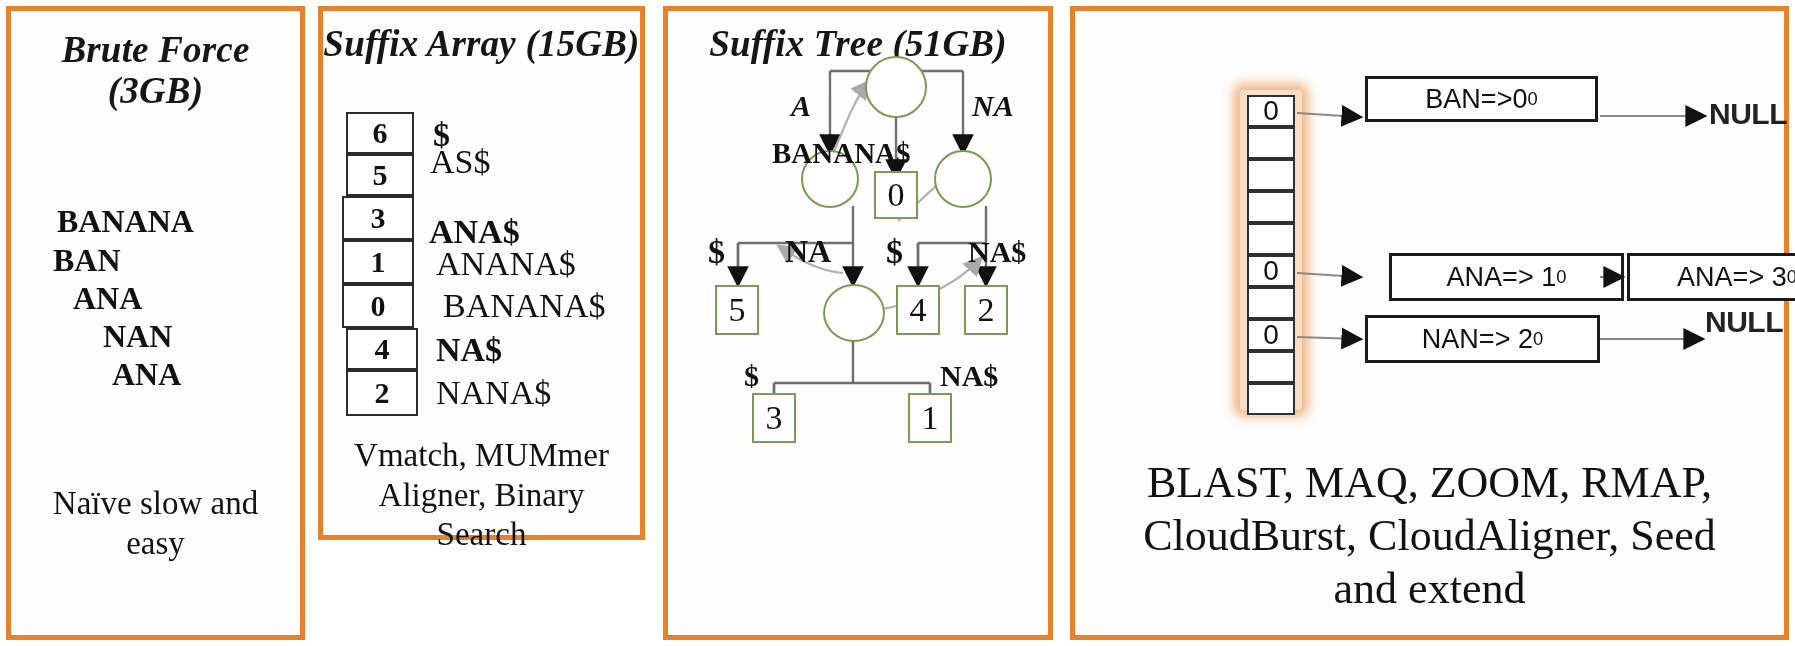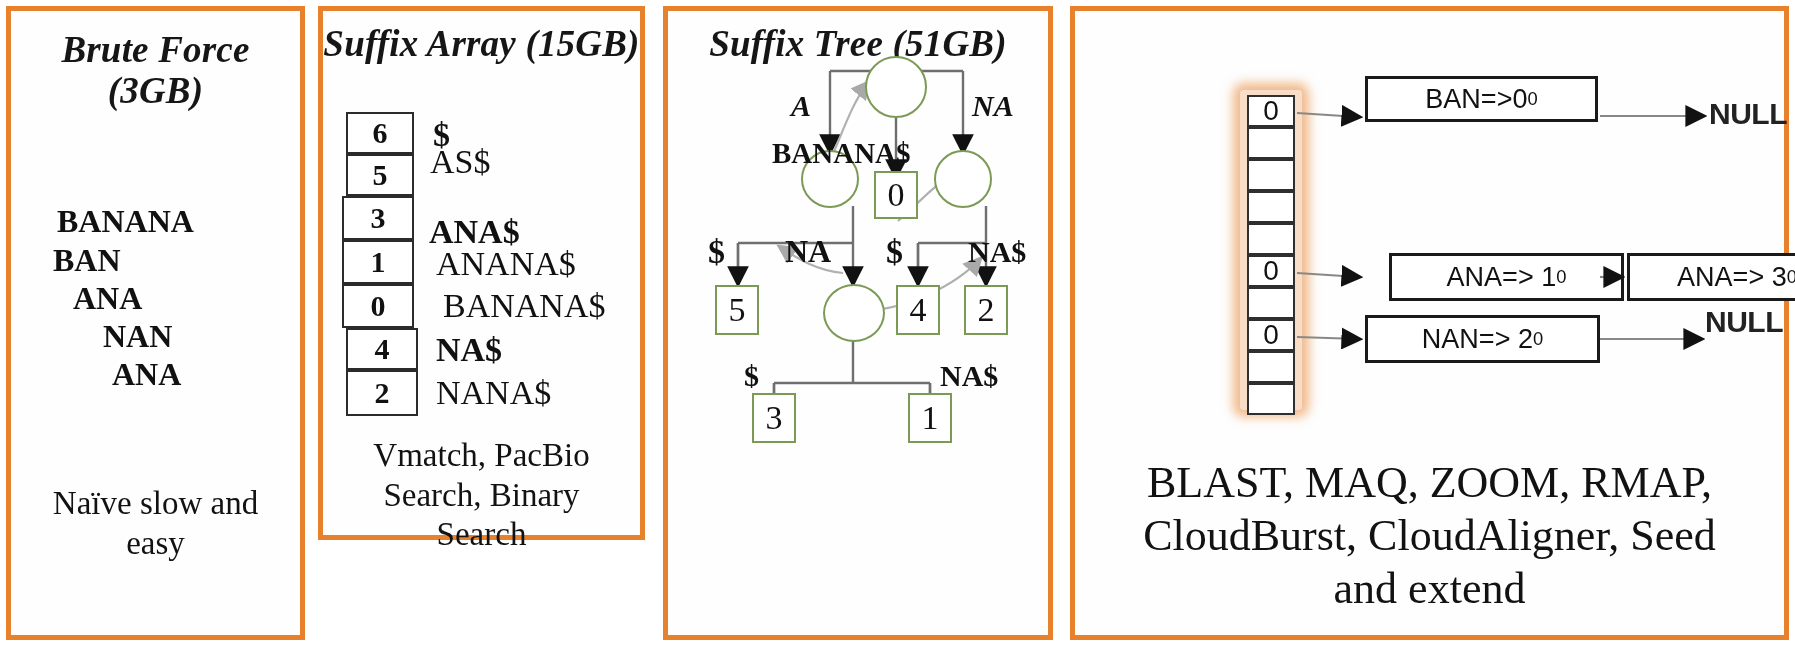--- a/index.html
+++ b/index.html
@@ -94,21 +94,21 @@
 
         <div class="sa-suffix" style="left:110px;top:105px;"><b>$</b></div>
         <div class="sa-suffix" style="left:107px;top:132px;text-align:center;"><span>AS$</span></div>
         <div class="sa-suffix" style="left:106px;top:195px;margin-top:7px;"><b>ANA$</b></div>
         <div class="sa-suffix" style="left:113px;top:234px;"><span>ANANA$</span></div>
         <div class="sa-suffix" style="left:120px;top:276px;"><span>BANANA$</span></div>
         <div class="sa-suffix" style="left:113px;top:320px;"><b>NA$</b></div>
         <div class="sa-suffix" style="left:113px;top:363px;"><span>NANA$</span></div>
       </div>
 
-      <div class="caption" style="top:425px;padding:0 22px;">Vmatch, PacBio Search, Binary Search</div>
+      <div class="caption" style="top:425px;padding:0 22px;">Vmatch, MUMmer Aligner, Binary Search</div>
     </div>
   </div>
 
   <div class="panel" style="left:663px;top:6px;width:390px;height:634px;">
     <div class="panel-inner">
       <div class="ptitle" style="top:12px;">Suffix Tree (51GB)</div>
 
       <div class="st-wrap">
         <svg class="ov" width="390" height="500" viewBox="0 0 390 500">
           <defs>

